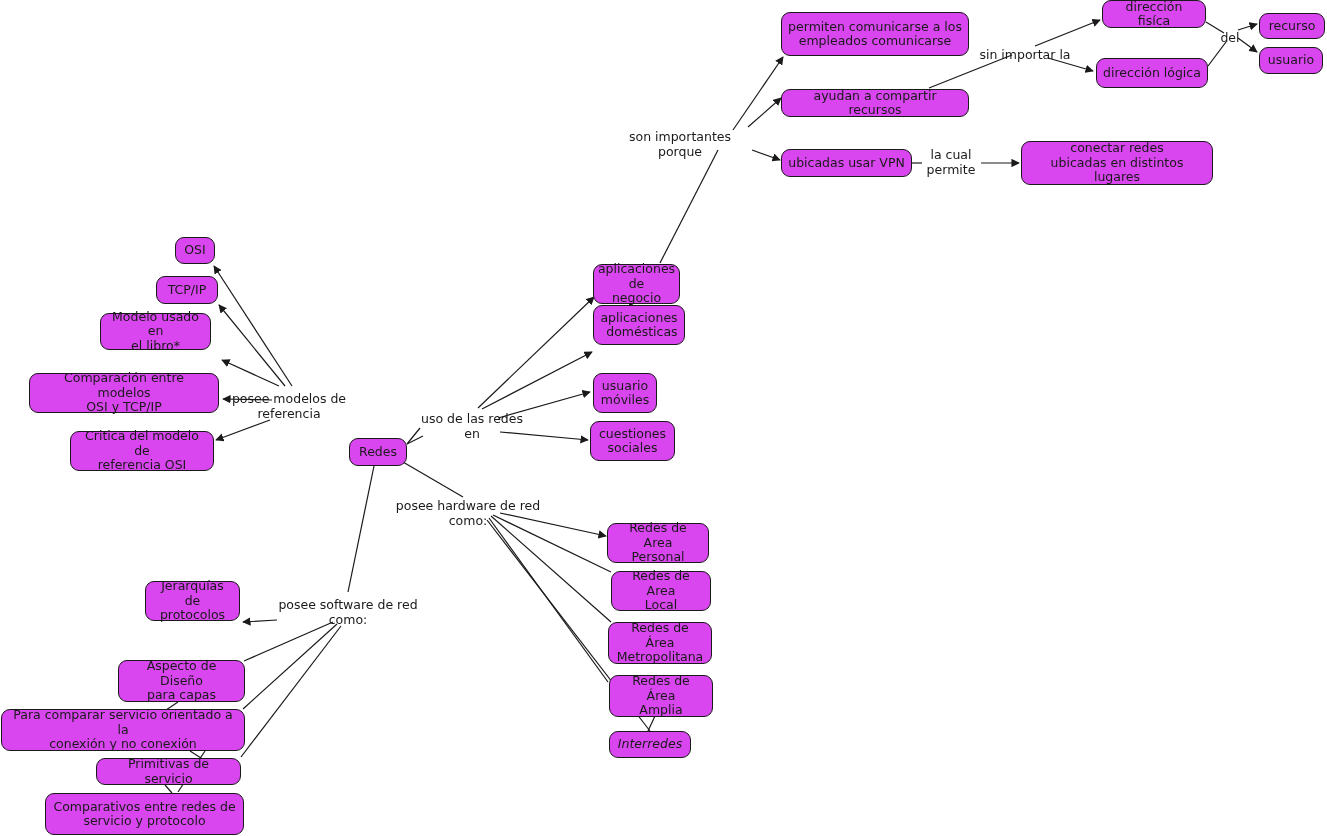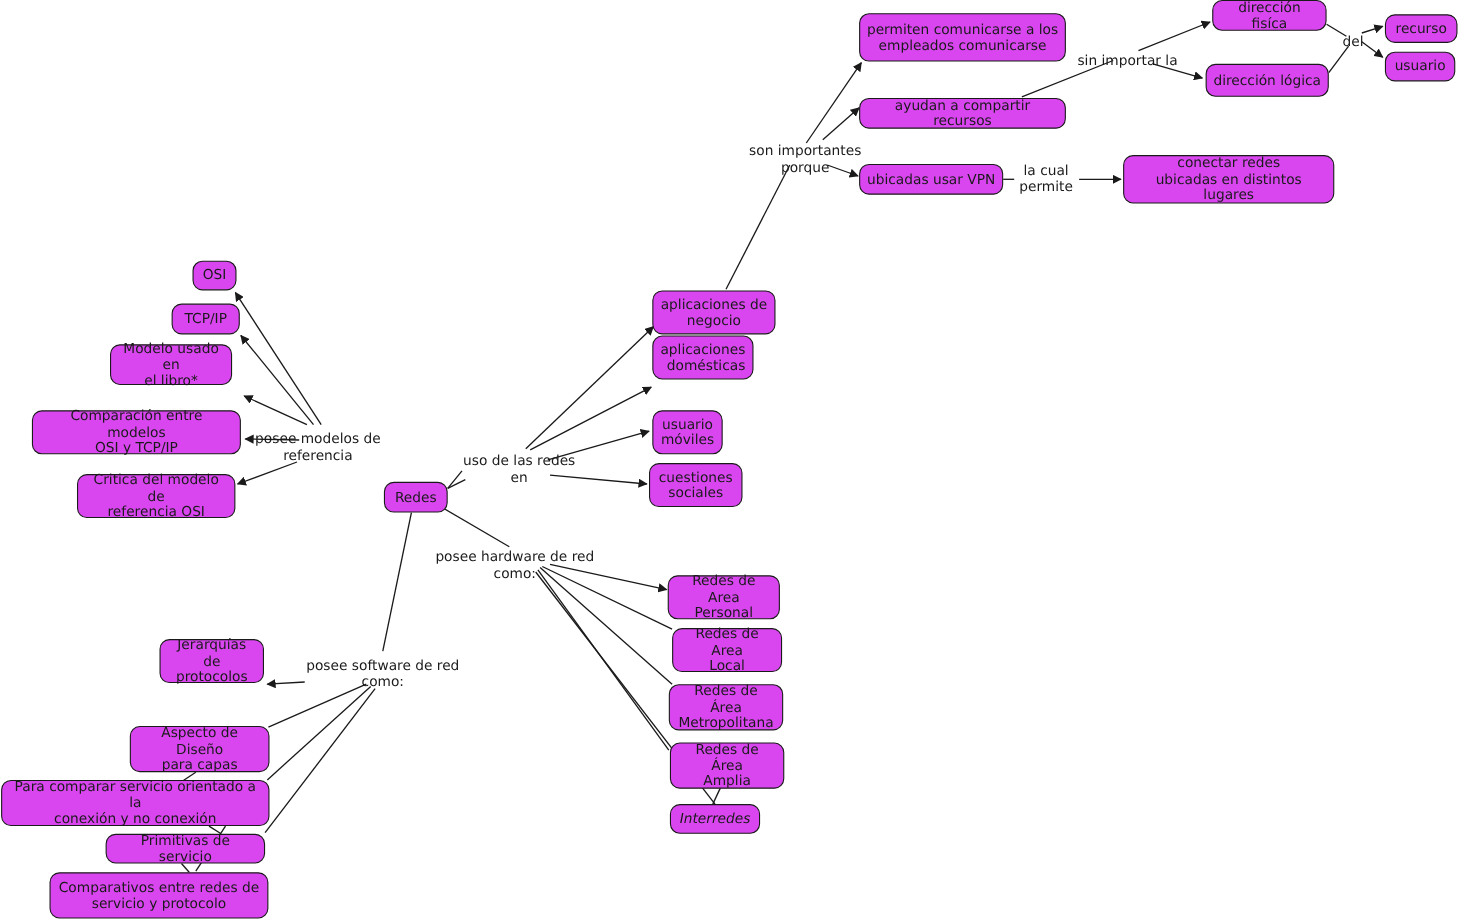--- a/index.html
+++ b/index.html
@@ -109,21 +109,21 @@
   <div id="node-layer">
       <div class="node" style="left: 349px; top: 438px; width: 58px; height: 28px;">Redes</div>
       <div class="node" style="left: 175px; top: 237px; width: 40px; height: 27px;">OSI</div>
       <div class="node" style="left: 156px; top: 276px; width: 62px; height: 28px;">TCP/IP</div>
       <div class="node" style="left: 100px; top: 313px; width: 111px; height: 37px;">Modelo usado en
 el libro*</div>
       <div class="node" style="left: 29px; top: 373px; width: 190px; height: 40px;">Comparación entre modelos
 OSI y TCP/IP</div>
       <div class="node" style="left: 70px; top: 431px; width: 144px; height: 40px;">Critica del modelo de
 referencia OSI</div>
-      <div class="node" style="left: 593px; top: 264px; width: 112px; height: 40px;">aplicaciones de
+      <div class="node" style="left: 593px; top: 264px; width: 87px; height: 40px;">aplicaciones de
 negocio</div>
       <div class="node" style="left: 593px; top: 305px; width: 92px; height: 40px; text-align: right;">aplicaciones
 domésticas</div>
       <div class="node" style="left: 593px; top: 373px; width: 64px; height: 40px;">usuario
 móviles</div>
       <div class="node" style="left: 590px; top: 421px; width: 85px; height: 40px; text-align: center;">cuestiones
 sociales</div>
       <div class="node" style="left: 781px; top: 12px; width: 188px; height: 44px;">permiten comunicarse a los
 empleados comunicarse</div>
       <div class="node" style="left: 781px; top: 89px; width: 188px; height: 28px;">ayudan a compartir recursos</div>
@@ -155,21 +155,21 @@
     </div>
   <div id="label-layer">
       <div class="linklabel" style="left: 224px; top: 392px; width: 130px; text-align: center;">posee modelos de
 referencia</div>
       <div class="linklabel" style="left: 413px; top: 412px; width: 118px; text-align: center;">uso de las redes
 en</div>
       <div class="linklabel" style="left: 388px; top: 499px; width: 160px; text-align: center;">posee hardware de red
 como:</div>
       <div class="linklabel" style="left: 275px; top: 598px; width: 146px; text-align: center;">posee software de red
 como:</div>
-      <div class="linklabel" style="left: 676px; top: 130px; width: 112px; text-align: center;">son importantes
+      <div class="linklabel" style="left: 624px; top: 130px; width: 112px; text-align: center;">son importantes
 porque</div>
       <div class="linklabel" style="left: 979px; top: 48px; width: 92px; text-align: center;">sin importar la</div>
       <div class="linklabel" style="left: 922px; top: 148px; width: 58px; text-align: center;">la cual
 permite</div>
       <div class="linklabel" style="left: 1218px; top: 31px; width: 24px; text-align: center;">del</div>
     </div>
 
 </div>
 
 </body></html>

